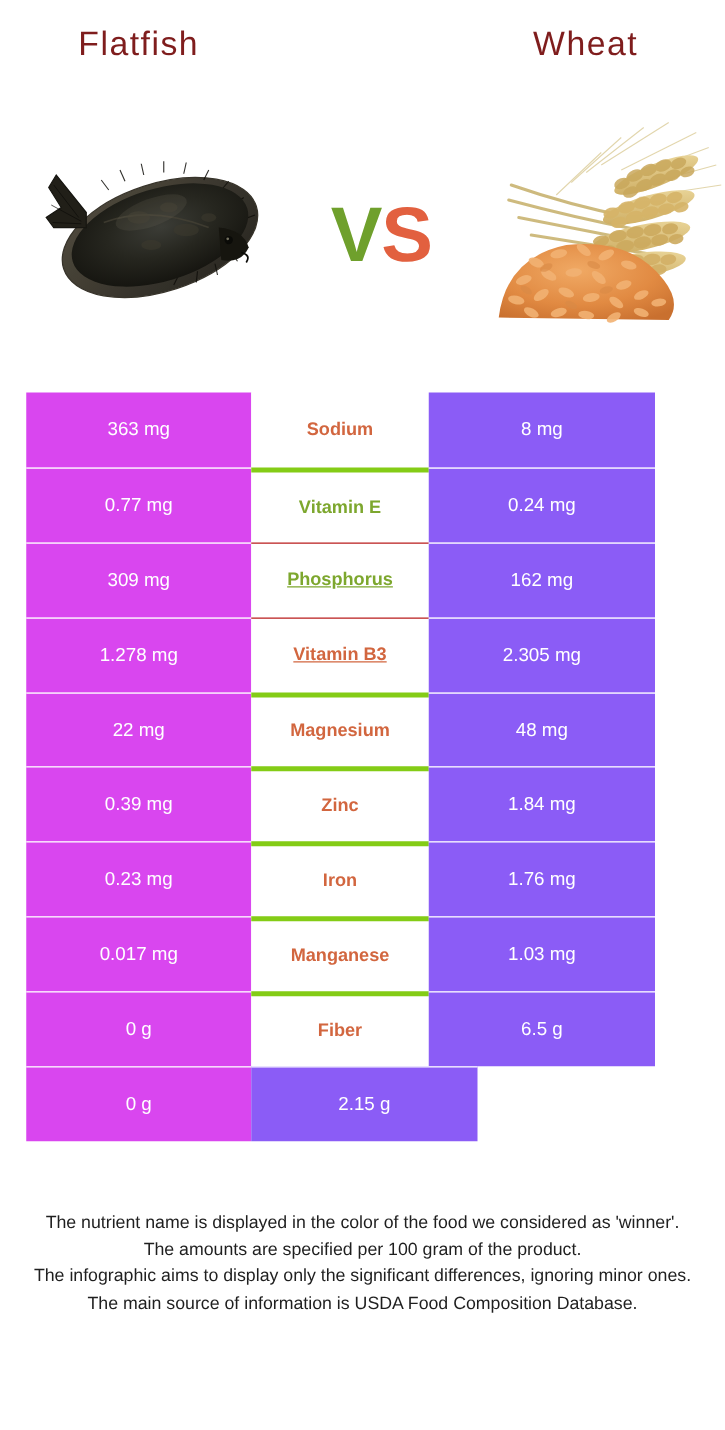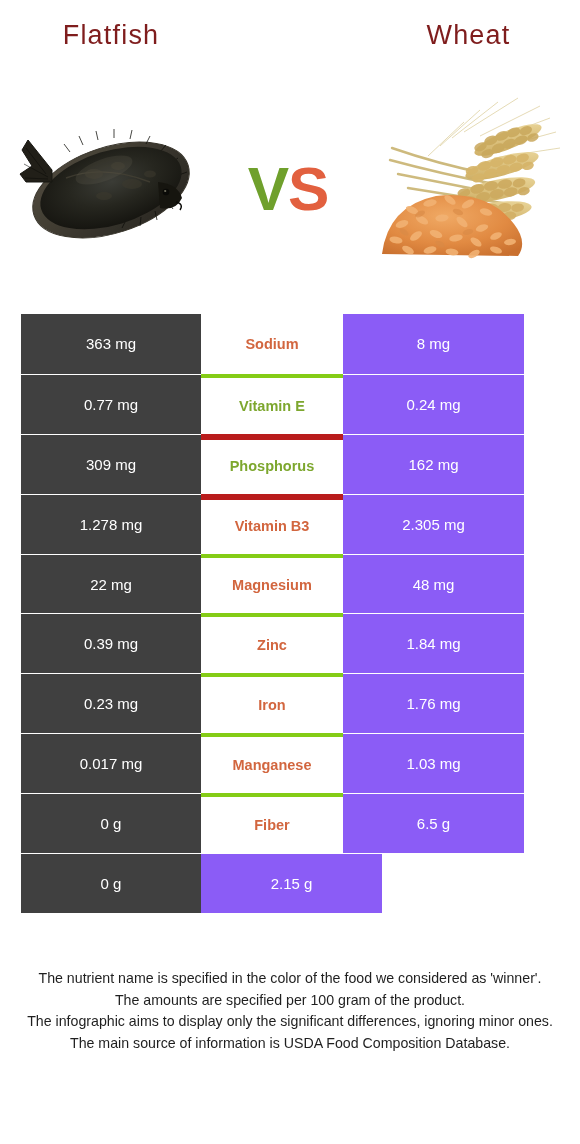--- a/index.html
+++ b/index.html
@@ -36,21 +36,21 @@
     color: #7f1d1d;
     text-align: center;
     white-space: nowrap;
   }
   .food-title.left  { left: 21px;  width: 180px; }
   .food-title.right { left: 378px; width: 181px; }
 
   
   .hero {
     position: absolute;
-    top: 78px; left: 0;
+    top: 78px; left: 17px;
     width: 465px;
     height: 222px;
   }
   .hero-cell {
     position: absolute;
     top: 0;
     height: 222px;
   }
   .hero-cell.left  { left: 8px;   width: 200px; }
   .hero-cell.right { left: 368px; width: 204px; }
@@ -95,21 +95,21 @@
   .cell {
     display: flex;
     align-items: center;
     justify-content: center;
     font-size: 15px;
     line-height: 1;
     white-space: nowrap;
   }
   .cell-left {
     width: 180px;
-    background: #404040;
+    background: #d946ef;
     color: #ffffff;
     border-top: 1.5px solid #ffffff;
   }
   .cell-mid {
     width: 142px;
     background: #ffffff;
     font-weight: bold;
     font-size: 14.5px;
   }
   .cell-right {
@@ -117,21 +117,21 @@
     background: #8b5cf6;
     color: #ffffff;
     border-top: 1.5px solid #ffffff;
   }
   .row:first-child .cell-left,
   .row:first-child .cell-right { border-top: none; }
   .row:first-child .cell-mid { border-top: none; }
 
   .win-green { color: #7DA72E; }
   .win-orange { color: #D2663F; }
-  .cell-mid.sep-green  { border-top: 6px solid #b91c1c; }
+  .cell-mid.sep-green  { border-top: 1px solid #b91c1c; text-decoration: underline; }
   .cell-mid.sep-orange { border-top: 4px solid #84cc16; }
 
   
   .footer {
     position: absolute;
     left: 26px;
     top: 968px;
     width: 528px;
     text-align: center;
     font-size: 14.2px;
@@ -427,19 +427,19 @@
     </div>
 
     <div class="row">
       <div class="cell cell-left">0 g</div>
       <div class="cell cell-right">2.15 g</div>
     </div>
 
   </div>
 
   <div class="footer">
-    <p>The nutrient name is specified in the color of the food we considered as 'winner'.</p>
+    <p>The nutrient name is displayed in the color of the food we considered as 'winner'.</p>
     <p>The amounts are specified per 100 gram of the product.</p>
     <p>The infographic aims to display only the significant differences, ignoring minor ones.</p>
     <p>The main source of information is USDA Food Composition Database.</p>
   </div>
 
 </div>
 
 </body></html>

